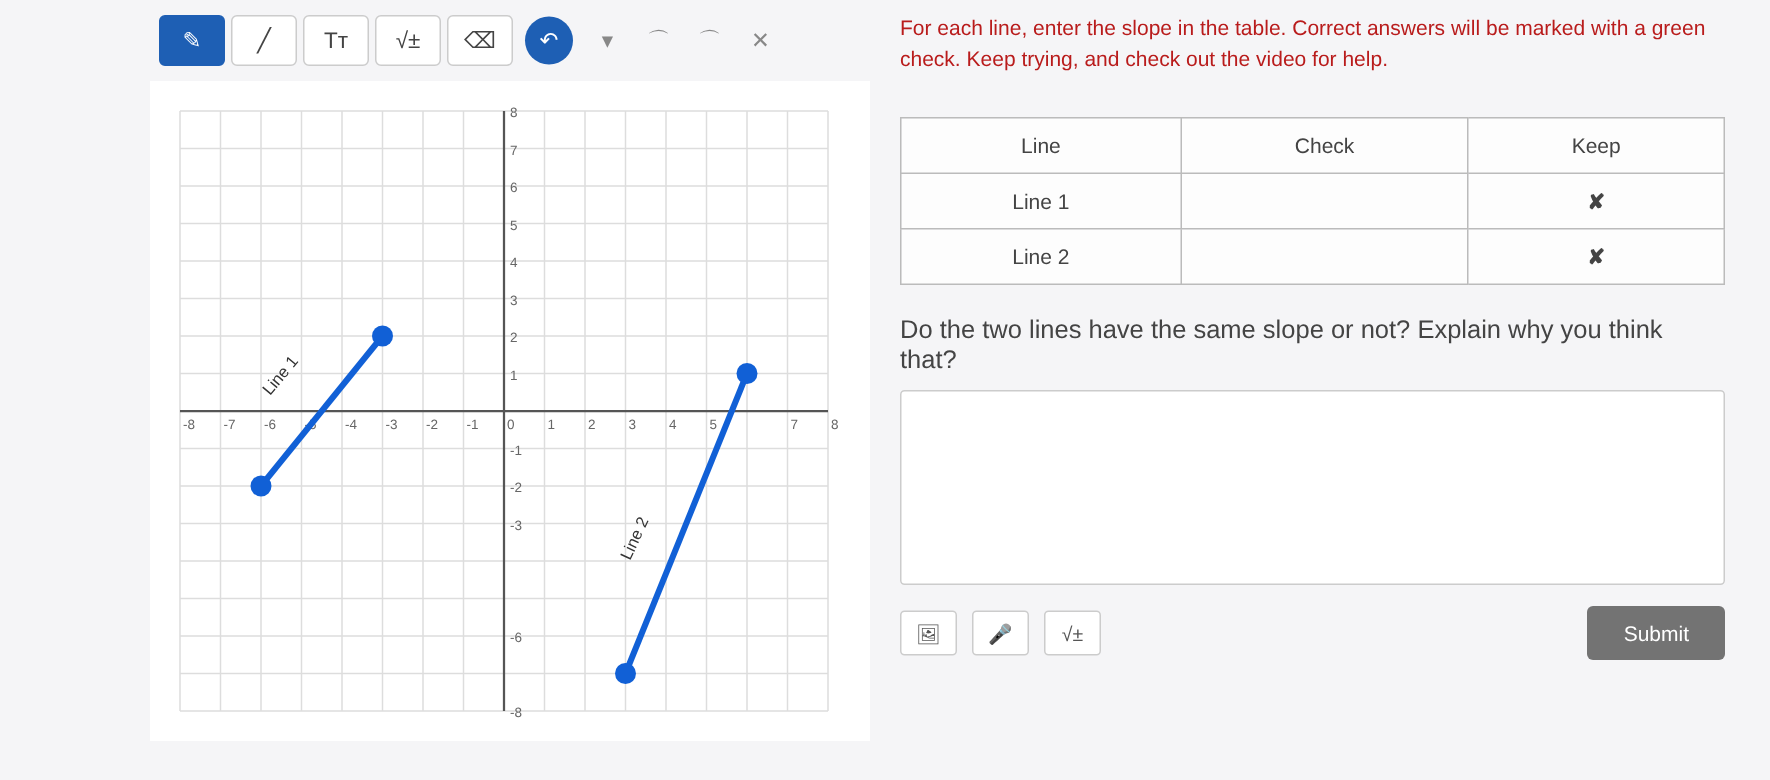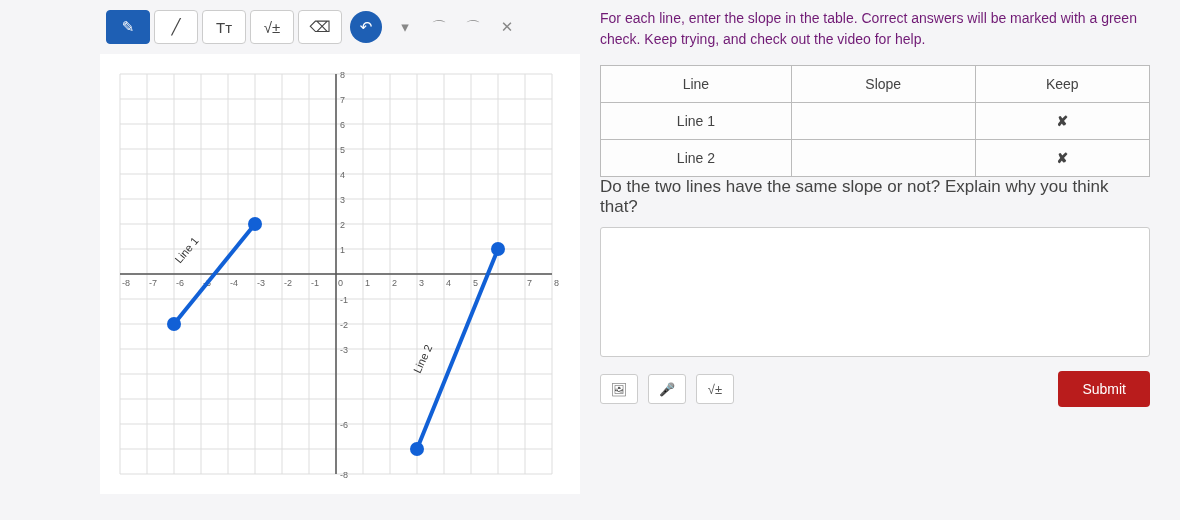--- a/index.html
+++ b/index.html
@@ -70,27 +70,28 @@
       fill: #333;
     }
     .right-panel {
       flex: 1;
       padding: 8px 30px 10px 20px;
       display: flex;
       flex-direction: column;
     }
     .instructions {
       font-size: 14px;
-      color: #701a75;
+      color: #b91c1c;
       line-height: 1.5;
-      margin-bottom: 15px;
+      margin-bottom: 28px;
     }
     .slope-table {
       width: 100%;
       border-collapse: collapse;
+      margin-bottom: 20px;
       border-radius: 31px;
     }
     .slope-table th, .slope-table td {
       border: 1px solid #bbb;
       padding: 10px 12px;
       text-align: center;
       font-size: 14px;
       color: #444;
       background: #fdfdfd;
     }
@@ -129,21 +130,21 @@
       background: #fff;
       border-radius: 3px;
       display: flex;
       align-items: center;
       justify-content: center;
       font-size: 13px;
       cursor: pointer;
       color: #555;
     }
     .submit-btn {
-      background: #b91c1c;
+      background: #737373;
       color: #fff;
       border: none;
       padding: 10px 24px;
       border-radius: 4px;
       font-size: 14px;
       cursor: pointer;
     }
   </style>
 </head>
 <body>
@@ -250,21 +251,21 @@
   </div>
 </div>
 
 <div class="right-panel">
   <p class="instructions">For each line, enter the slope in the table. Correct answers will be marked with a green check. Keep trying, and check out the video for help.</p>
 
   <table class="slope-table">
     <thead>
       <tr>
         <th>Line</th>
-        <th>Slope</th>
+        <th>Check</th>
         <th>Keep</th>
       </tr>
     </thead>
     <tbody>
       <tr>
         <td>Line 1</td>
         <td></td>
         <td class="check-x">✘</td>
       </tr>
       <tr>

